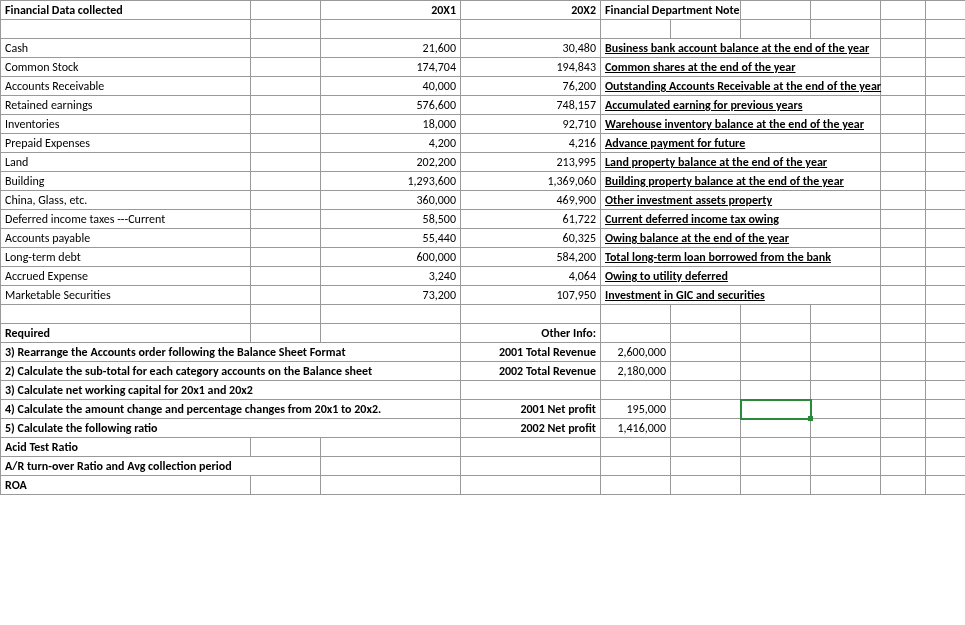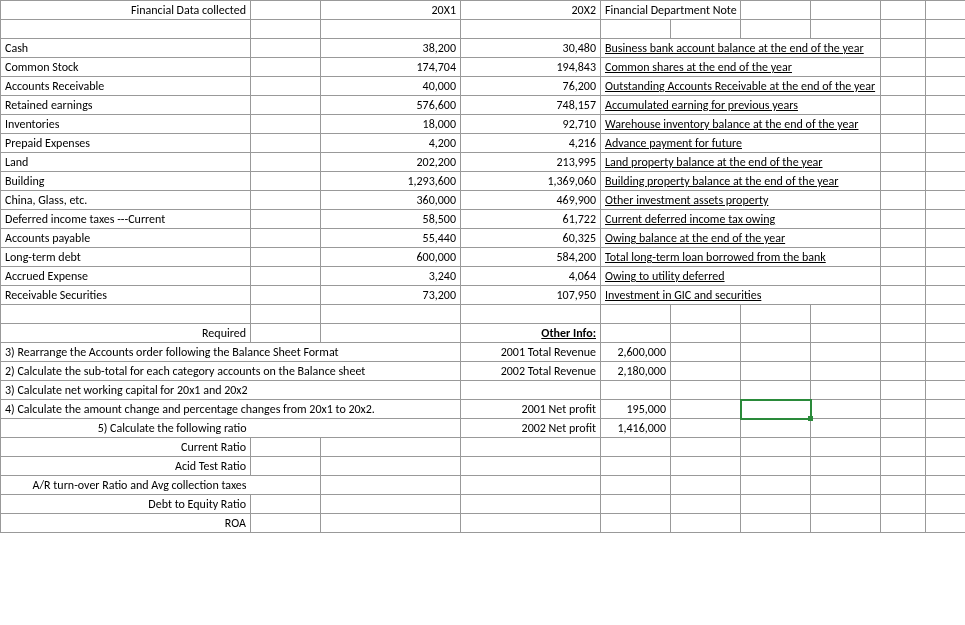--- a/index.html
+++ b/index.html
@@ -22,31 +22,29 @@
     padding: 1px 4px;
     height: 19px;
     vertical-align: middle;
     white-space: nowrap;
     overflow: visible;
   }
   td.num {
     text-align: right;
   }
   td.hdr {
-    font-weight: normal;
-    text-align: right;
+    font-weight: bold;
   }
   td.note {
     text-decoration: underline;
-    font-weight: normal;
+    font-weight: bold;
     overflow: visible;
     text-align: center;
   }
   td.underline {
-    text-decoration: underline;
     font-weight: bold;
   }
   td.noleft { border-left: none; }
   td.noright { border-right: none; margin-left: 16px; }
   td.selected {
     outline: 2px solid #2a8a3a;
     outline-offset: -1px;
     position: relative;
   }
   td.selected::after {
@@ -98,21 +96,21 @@
         <td></td>
         <td></td>
         <td></td>
         <td></td>
         <td></td>
         <td></td>
 </tr>
 <tr>
         <td>Cash</td>
         <td></td>
-        <td class="num">38,200</td>
+        <td class="num">21,600</td>
         <td class="num">30,480</td>
         <td class="note noright">Business bank account balance at the end of the year</td>
         <td class="noleft noright"></td>
         <td class="noleft noright"></td>
         <td class="noleft"></td>
         <td></td>
         <td></td>
       </tr>
       <tr>
         <td>Common Stock</td>
@@ -252,21 +250,21 @@
         <td class="num">3,240</td>
         <td class="num">4,064</td>
         <td class="note noright">Owing to utility deferred</td>
         <td class="noleft noright"></td>
         <td class="noleft noright"></td>
         <td class="noleft"></td>
         <td></td>
         <td></td>
       </tr>
       <tr>
-        <td>Receivable Securities</td>
+        <td>Marketable Securities</td>
         <td></td>
         <td class="num">73,200</td>
         <td class="num">107,950</td>
         <td class="note noright">Investment in GIC and securities</td>
         <td class="noleft noright"></td>
         <td class="noleft noright"></td>
         <td class="noleft"></td>
         <td></td>
         <td></td>
       </tr>
@@ -348,58 +346,34 @@
         <td class="noleft"></td>
         <td class="hdr num">2002 Net profit</td>
         <td class="num">1,416,000</td>
         <td></td>
         <td></td>
         <td></td>
         <td></td>
         <td></td>
       </tr>
       <tr>
-        <td class="hdr">Current Ratio</td>
-        <td></td>
-        <td></td>
-        <td></td>
-        <td></td>
-        <td></td>
-        <td></td>
-        <td></td>
-        <td></td>
-        <td></td>
-      </tr>
-      <tr>
         <td class="hdr">Acid Test Ratio</td>
         <td></td>
         <td></td>
         <td></td>
         <td></td>
         <td></td>
         <td></td>
         <td></td>
         <td></td>
         <td></td>
       </tr>
       <tr>
-        <td class="hdr noright">A/R turn-over Ratio and Avg collection taxes</td>
-        <td class="noleft"></td>
-        <td></td>
-        <td></td>
-        <td></td>
-        <td></td>
-        <td></td>
-        <td></td>
-        <td></td>
-        <td></td>
-      </tr>
-      <tr>
-        <td class="hdr">Debt to Equity Ratio</td>
-        <td></td>
+        <td class="hdr noright">A/R turn-over Ratio and Avg collection period</td>
+        <td class="noleft"></td>
         <td></td>
         <td></td>
         <td></td>
         <td></td>
         <td></td>
         <td></td>
         <td></td>
         <td></td>
       </tr>
       <tr>

